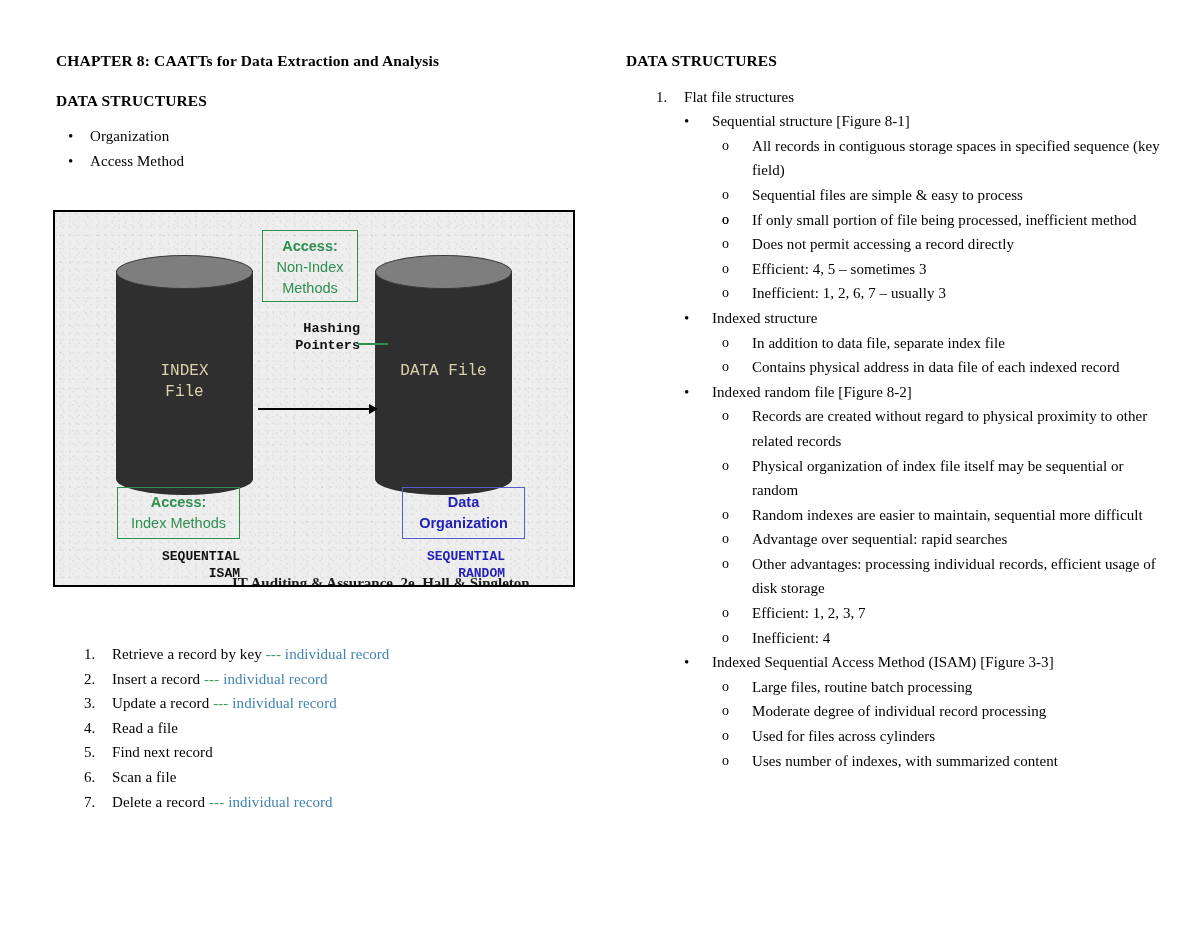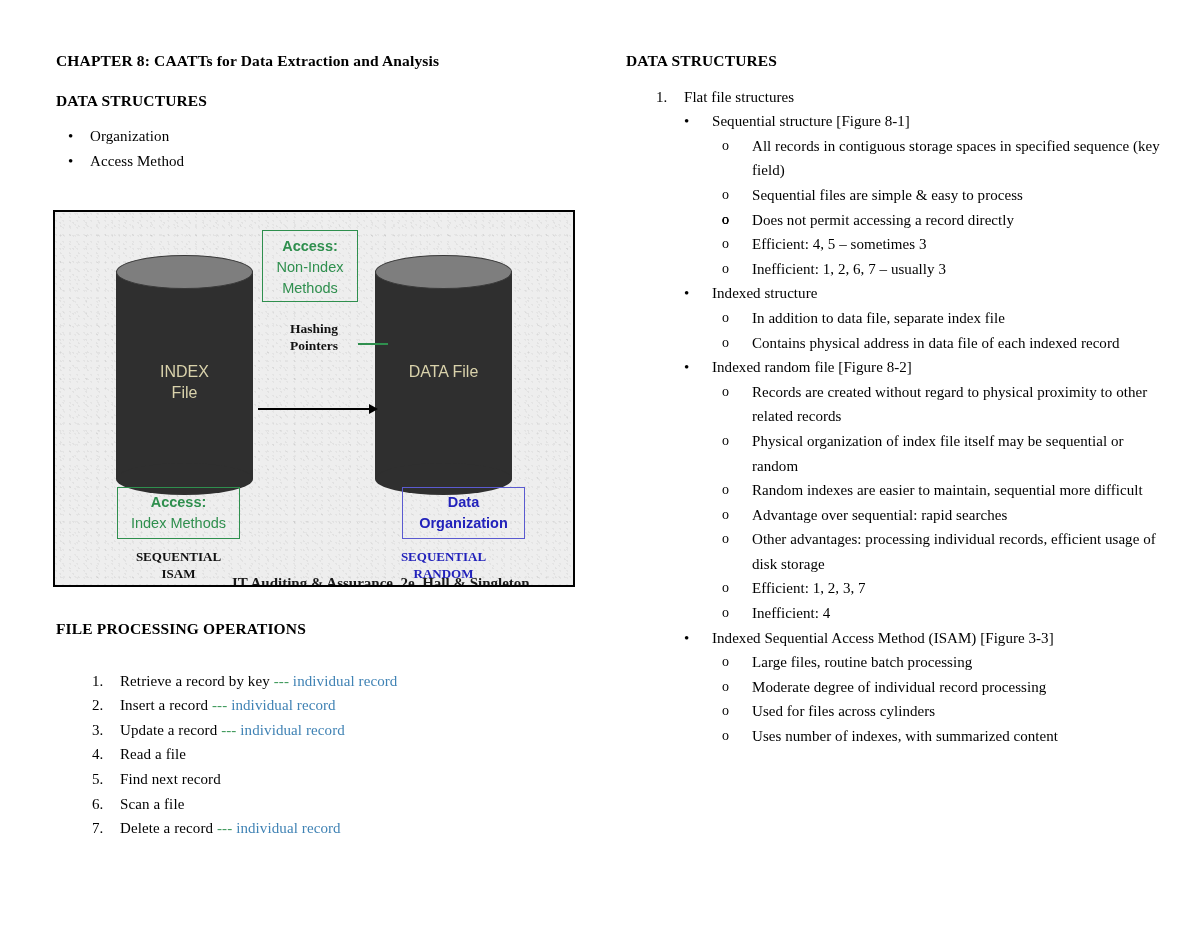--- a/index.html
+++ b/index.html
@@ -61,21 +61,21 @@
     content: "\2022";
     position: absolute;
     left: 12px;
     top: 0;
     font-size: 15px;
   }
 
   
   ol.num-list {
     list-style: none;
-    margin: 16px;
+    margin: 8px;
     padding: 0;
     counter-reset: numitem;
   }
   ol.num-list > li {
     position: relative;
     padding-left: 48px;
     font-size: 15px;
     line-height: 24.6px;
     counter-increment: numitem;
     letter-spacing: 0.1px;
@@ -178,43 +178,43 @@
     border-radius: 50%;
     border: 1px solid #3a3a3a;
     box-sizing: border-box;
   }
   .cyl .label {
     position: absolute;
     left: 0; right: 0;
     top: 44%;
     text-align: center;
     color: #d9d2ab;
-    font-family: Liberation Sans, sans-serif;
+    font-family: Liberation Mono, monospace;
     font-size: 16px;
     line-height: 21px;
     z-index: 3;
   }
 
   .tagbox {
     position: absolute;
     box-sizing: border-box;
     text-align: center;
     font-family: "Liberation Sans", sans-serif;
     background: transparent;
   }
   .tagbox.green { border: 1.5px solid #2f8f4e; color: #2f8f4e; }
   .tagbox.blue  { border: 1.5px solid #5a5ad0; color: #2222bb; }
   .tagbox .t-bold { font-weight: bold; display: block; }
   .tagbox .t-reg  { display: block; }
 
   .plainlbl {
     position: absolute;
-    font-family: Liberation Serif, serif;
+    font-family: Liberation Mono, monospace;
     font-weight: bold;
-    text-align: center;
+    text-align: right;
     line-height: 17px;
   }
   .plainlbl.black { color: #111111; }
   .plainlbl.blue  { color: #2222bb; }
 
   .hash-line {
     position: absolute;
     height: 2px;
     background: #2f8f4e;
   }
@@ -321,21 +321,20 @@
         <div>SEQUENTIAL</div>
         <div>RANDOM</div>
       </div>
 
       <div class="credit" style="left:177px; top:363px;">IT Auditing &amp; Assurance, 2e, Hall &amp; Singleton</div>
 
     </div>
   </div>
 
   <div style="position:absolute; left:56px; top:620px; width:530px;">
-    <h2 class="heading">FILE PROCESSING OPERATIONS</h2>
     <div class="gap-sm"></div>
     <ol class="num-list">
       <li>
         <span>Retrieve a record by key</span>
         <span class="dash">---</span>
         <span class="ind-rec">individual record</span>
       </li>
       <li>
         <span>Insert a record</span>
         <span class="dash">---</span>
@@ -365,21 +364,21 @@
 
   <div class="col-right">
     <h2 class="heading">DATA STRUCTURES</h2>
     <div class="gap-sm"></div>
     <div class="outline" id="outline-host">
         <div class="lvl1"><span class="marker">1.</span><span>Flat file structures</span></div>
         <div class="lvl2"><span class="marker">•</span><span>Sequential structure [Figure 8-1]</span></div>
         <div class="lvl3"><span class="marker">o</span><span>All records in contiguous storage spaces in specified sequence (key field)</span></div>
         <div class="lvl3"><span class="marker">o</span><span>Sequential files are simple &amp; easy to process</span></div>
         <div class="lvl3"><span class="marker">o</span></div>
-        <div class="lvl3"><span class="marker">o</span></div>
+        <div class="lvl3"><span class="marker">o</span><span>If only small portion of file being processed, inefficient method</span></div>
         <div class="lvl3"><span class="marker">o</span><span>Does not permit accessing a record directly</span></div>
         <div class="lvl3"><span class="marker">o</span><span>Efficient: 4, 5 – sometimes 3</span></div>
         <div class="lvl3"><span class="marker">o</span><span>Inefficient: 1, 2, 6, 7 – usually 3</span></div>
         <div class="lvl2"><span class="marker">•</span><span>Indexed structure</span></div>
         <div class="lvl3"><span class="marker">o</span><span>In addition to data file, separate index file</span></div>
         <div class="lvl3"><span class="marker">o</span><span>Contains physical address in data file of each indexed record</span></div>
         <div class="lvl2"><span class="marker">•</span><span>Indexed random file [Figure 8-2]</span></div>
         <div class="lvl3"><span class="marker">o</span><span>Records are created without regard to physical proximity to other related records</span></div>
         <div class="lvl3"><span class="marker">o</span><span>Physical organization of index file itself may be sequential or random</span></div>
         <div class="lvl3"><span class="marker">o</span><span>Random indexes are easier to maintain, sequential more difficult</span></div>

